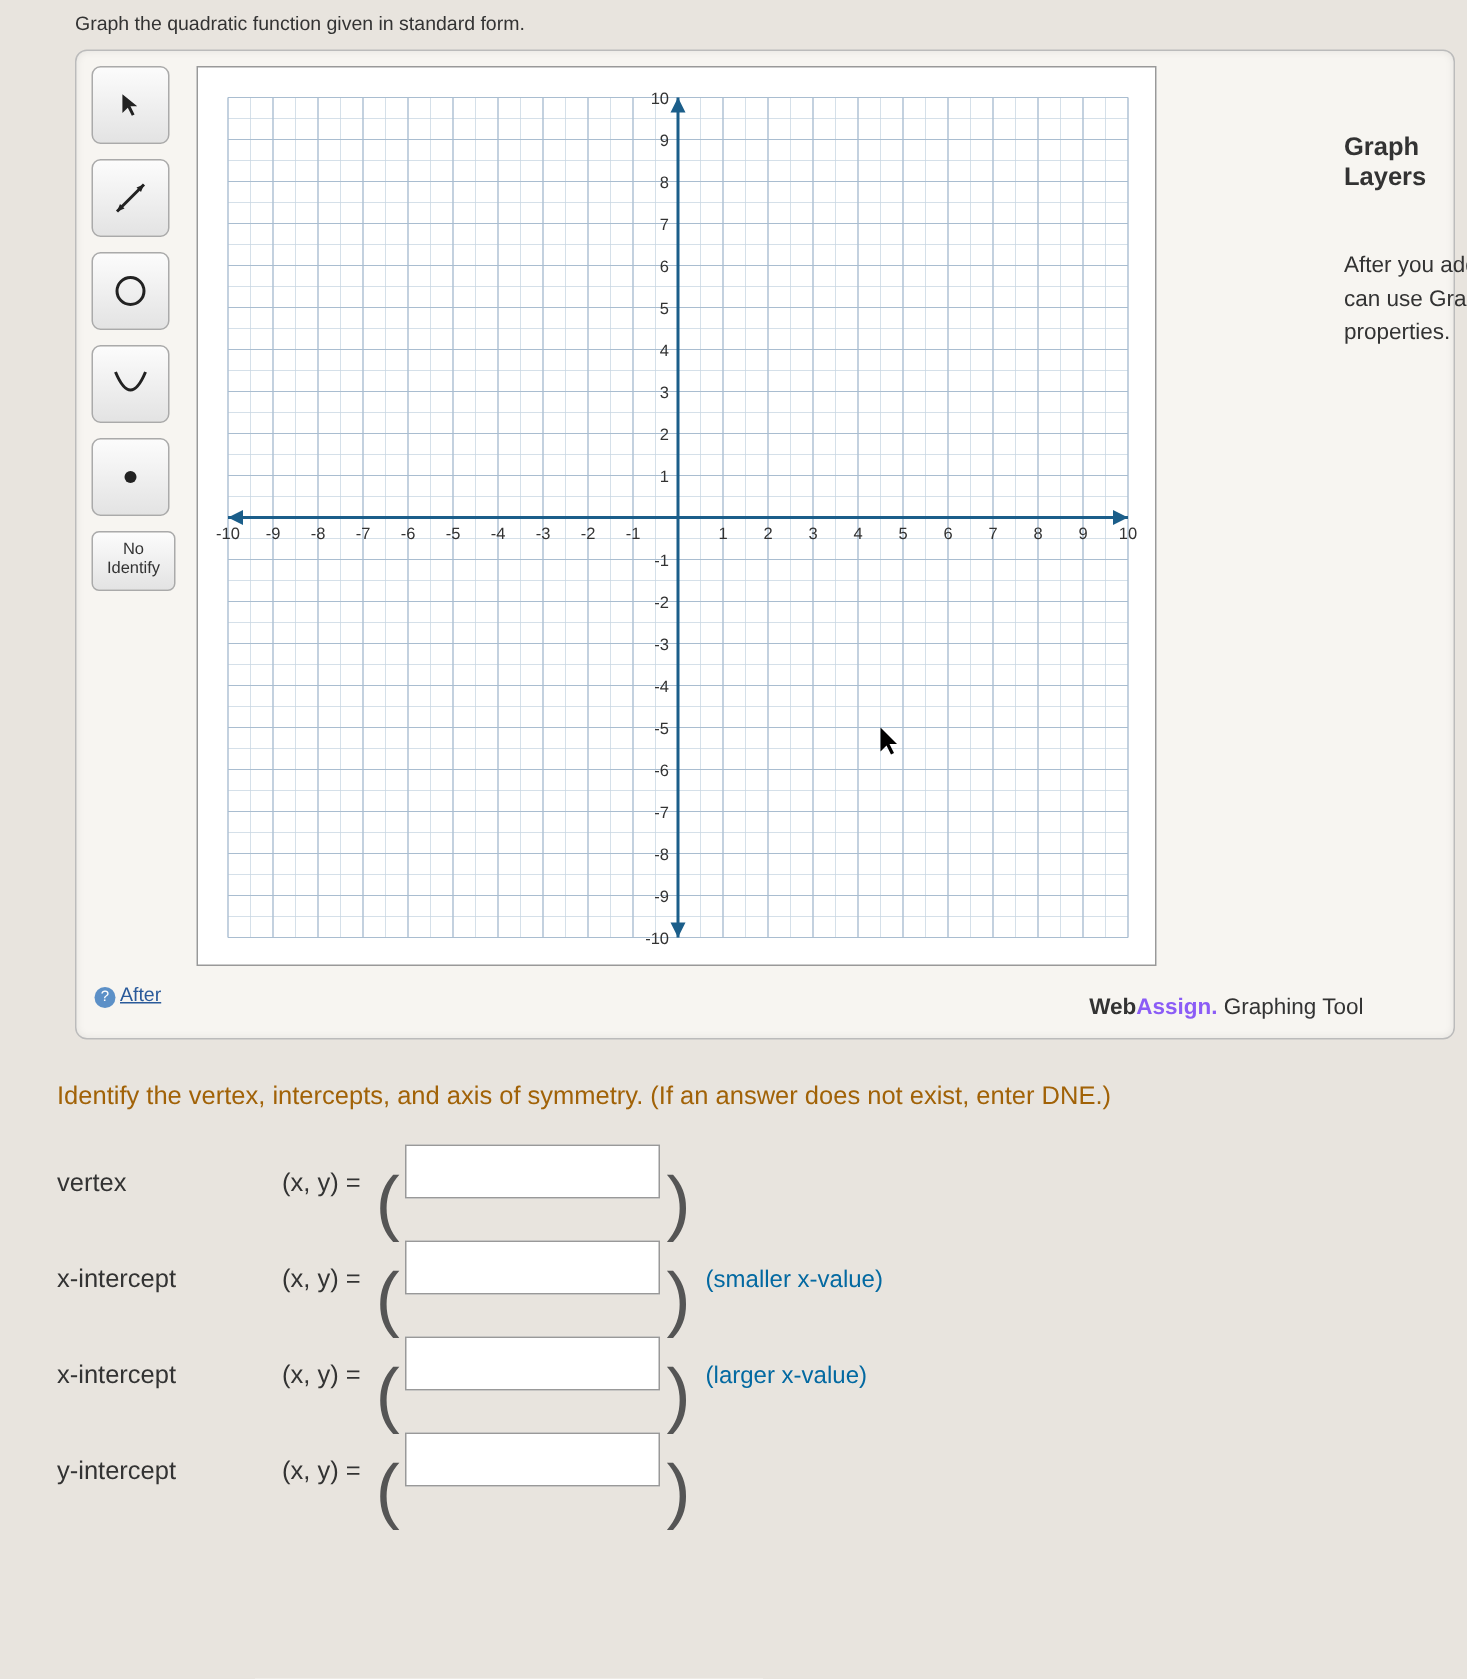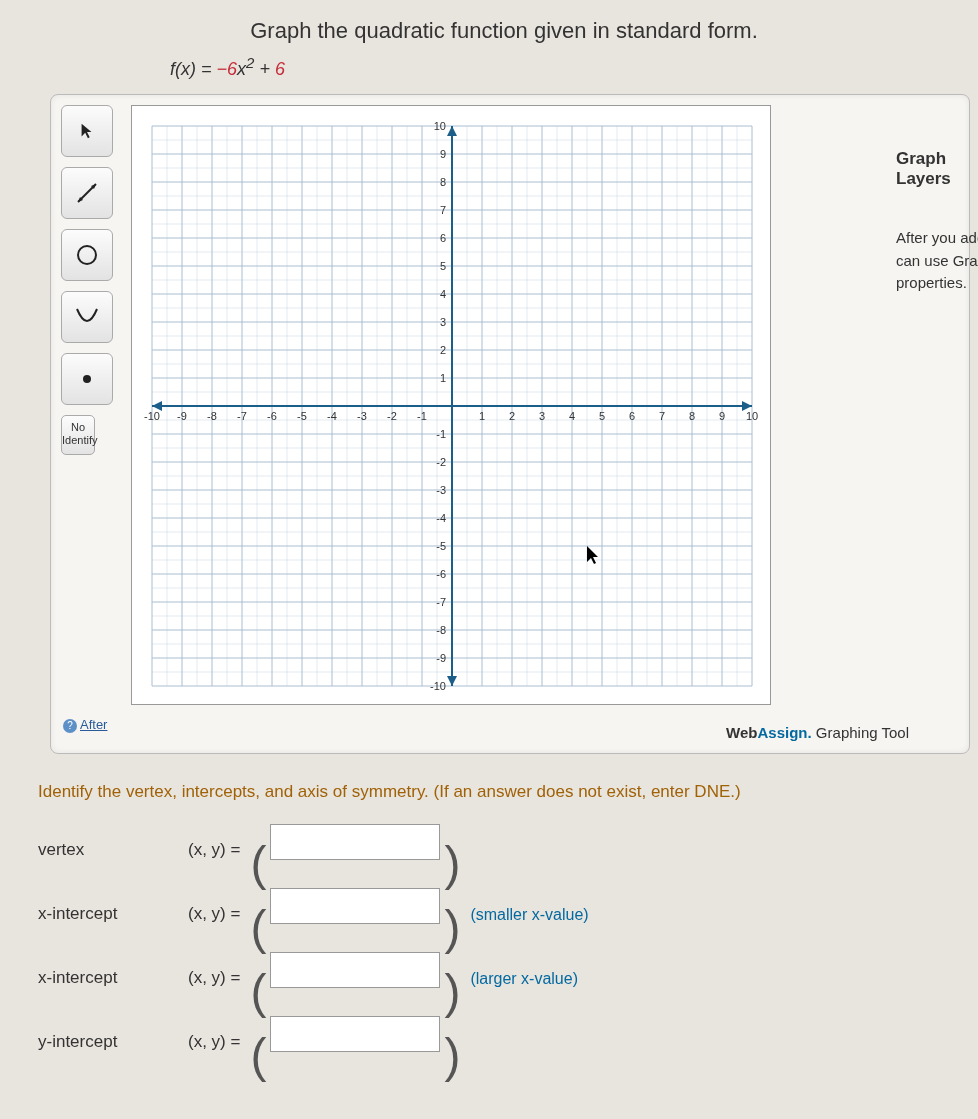--- a/index.html
+++ b/index.html
@@ -1,51 +1,48 @@
 <!DOCTYPE html>
 <html><head>
 <meta charset="utf-8">
 <style>
   * { box-sizing: border-box; margin: 0; padding: 0; }
   body { font-family: Arial, Helvetica, sans-serif; background: #e8e4de; color: #333; width: 978px; }
   .content { padding: 0 20px 20px 20px; }
-  .question-header { font-size: 22px; color: #333; margin: 18px 0 10px 30px; text-align: center; }
+  .question-header { font-size: 13px; color: #333; margin: 8px 0 10px 30px; }
   .equation { font-style: italic; font-size: 18px; margin: 8px 0 14px 150px; }
   .eq-coeff { color: #c62d3a; }
   .eq-const { color: #c62d3a; }
   .graph-app { position: relative; margin-left: 30px; width: 920px; height: 660px; border: 1px solid #bbb; border-radius: 8px; background: #f7f5f1; box-shadow: inset 0 0 6px rgba(0,0,0,.08); }
   .tool-sidebar { position: absolute; left: 10px; top: 10px; width: 60px; }
   .tool-btn { width: 52px; height: 52px; margin-bottom: 10px; background: linear-gradient(#fcfcfc,#e3e3e3); border: 1px solid #aaa; border-radius: 6px; display:flex; align-items:center; justify-content:center; font-size: 22px; cursor:pointer; }
-  .no-solution { width: 34px; height: 40px; font-size: 11px; text-align:center; line-height:1.2; padding-top:5px; background: linear-gradient(#fcfcfc,#e3e3e3); border:1px solid #aaa; border-radius:5px; margin-top:10px; cursor:pointer;}
+  .no-solution { width: 56px; height: 40px; font-size: 11px; text-align:center; line-height:1.2; padding-top:5px; background: linear-gradient(#fcfcfc,#e3e3e3); border:1px solid #aaa; border-radius:5px; margin-top:10px; cursor:pointer;}
   .help-link { position:absolute; bottom: 20px; left: 12px; font-size: 13px; color:#2a5a9a; text-decoration: underline; cursor:pointer; }
   .help-icon { display:inline-block; width:14px; height:14px; border-radius:50%; background:#5c90c7; color:#fff; font-size:10px; text-align:center; line-height:14px; margin-right:3px;}
   .canvas { position:absolute; left: 80px; top: 10px; width: 640px; height: 600px; background:#fff; border:1px solid #999; }
   .right-tools { position:absolute; right: 60px; top: 12px; width: 54px; }
   .rt-btn { width: 48px; height: 48px; margin-bottom: 10px; background: linear-gradient(#f4f4f4,#ddd); border:1px solid #aaa; border-radius:5px; display:flex; flex-direction:column; align-items:center; justify-content:center; font-size:18px; color:#666; cursor:pointer; opacity:.7;}
   .fill-btn { width: 48px; height:48px; background:linear-gradient(#fcfcfc,#e3e3e3); border:1px solid #aaa; border-radius:5px; display:flex; flex-direction:column; align-items:center; justify-content:center; font-size:12px; color:#333; cursor:pointer;}
   .fill-btn svg { margin-bottom:2px;}
   .wa-credit { position:absolute; bottom:12px; right:60px; font-size:15px;}
   .wa-credit .web { font-weight:bold; color:#333;}
-  .wa-credit .assign { font-weight:bold; color:#0369a1;}
+  .wa-credit .assign { font-weight:bold; color:#8b5cf6;}
   .question-sub { font-size:17px; margin: 28px 0 22px 18px; color:#a16207;}
   .answer-row { display:flex; align-items:flex-end; margin: 0 0 28px 18px; font-size:17px; }
   .answer-label { width: 150px; }
   .xy { margin-right: 10px;}
   .paren { font-size: 48px; font-weight:300; color:#555; line-height: 0; position:relative; top:4px;}
   .answer-input { width: 170px; height: 36px; border:1px solid #999; background:#fff; margin: 0 4px; font-size:16px; padding:0 8px;}
   .note { margin-left: 10px; font-size:16px; color:#0369a1;}
 </style>
 </head>
 <body>
 
 <div class="content">
   <div class="question-header">Graph the quadratic function given in standard form.</div>
-  <div class="equation">
-    <span>f(x) = </span><span class="eq-coeff">−6</span><span>x</span><sup>2</sup><span> + </span><span class="eq-const">6</span>
-  </div>
 
   <div class="graph-app">
     <div class="tool-sidebar">
       <div class="tool-btn">
         <svg width="18" height="18" viewBox="0 0 20 20">
             <path d="M4 2 L4 16 L8 12 L11 18 L13 17 L10 11 L15 11 Z" fill="#222"></path>
           </svg>
       </div>
       <div class="tool-btn">
         <svg width="26" height="26" viewBox="0 0 26 26">

